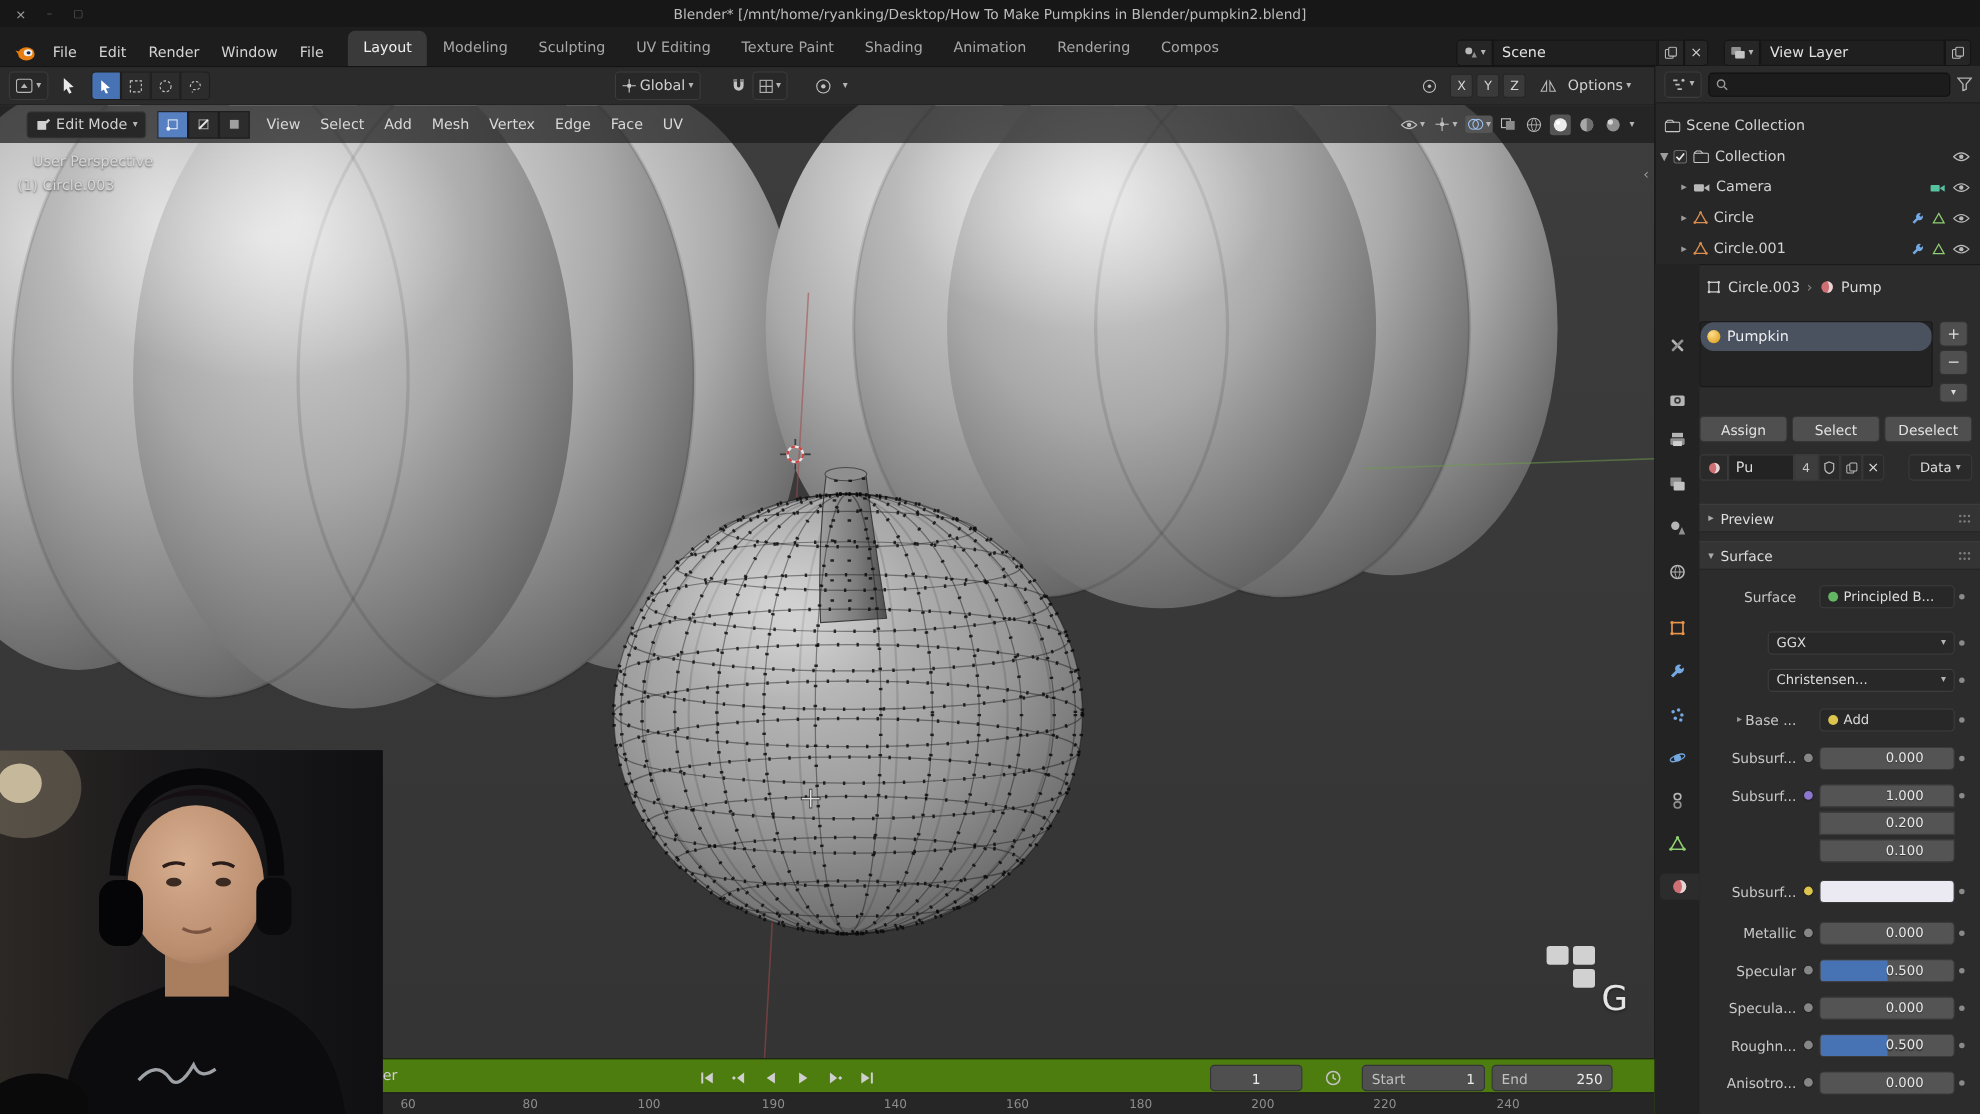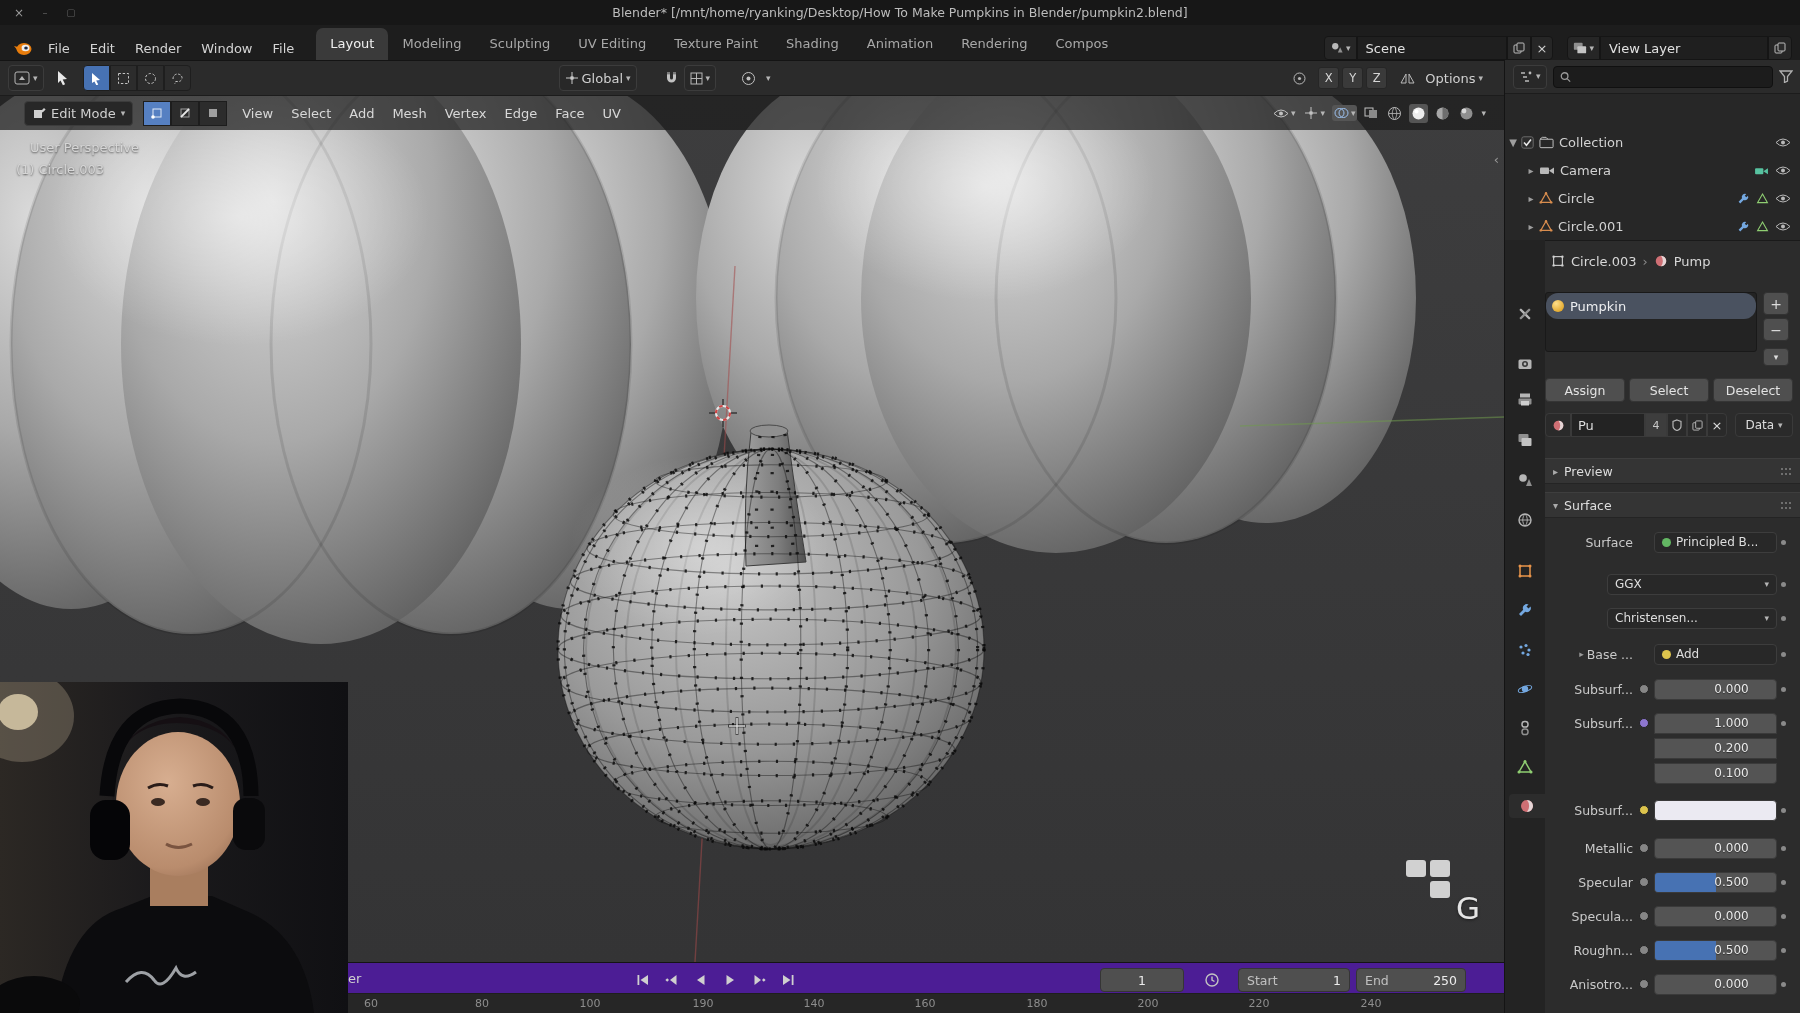--- a/index.html
+++ b/index.html
@@ -108,21 +108,21 @@
   .pval{position:absolute;inset:0;display:flex;align-items:center;justify-content:center;font-size:12px;color:#eaeaea;text-shadow:0 1px 1px rgba(0,0,0,.45);margin-left:32px;}
   .pdrop{flex:1;height:21px;background:#282828;border:1px solid #3d3d3d;border-radius:4px;display:flex;align-items:center;gap:5px;
     padding:0 7px;font-size:12px;color:#dedede;cursor:pointer;white-space:nowrap;overflow:hidden;}
   .pdrop .chev{margin-left:auto;}
   .dot{width:9px;height:9px;border-radius:50%;flex:0 0 9px;}
   .deco{flex:0 0 12px;display:flex;justify-content:center;}
   .deco::before{content:"";width:5px;height:5px;border-radius:50%;background:#8a8a8a;}
   .swatch{flex:1;height:21px;border-radius:4px;background:#ebeaf2;border:1px solid #3a3a3a;cursor:pointer;}
 
   
-  #timeline{position:absolute;left:0;top:962px;width:1504px;height:51px;background:#4c1d95;border-top:1px solid #141414;}
+  #timeline{position:absolute;left:0;top:962px;width:1504px;height:51px;background:#4d7c0f;border-top:1px solid #141414;}
   .tl-leftover{position:absolute;left:348px;top:8px;color:#cfcfcf;}
   .tl-controls{position:absolute;left:630px;top:6px;display:flex;gap:3px;}
   .tlbtn{width:26px;height:22px;display:flex;align-items:center;justify-content:center;border-radius:3px;cursor:pointer;}
   .tl-field{position:absolute;height:24px;background:#4f4f4f;border:1px solid #353535;border-radius:4px;
     display:flex;align-items:center;padding:0 8px;font-size:12.5px;color:#ececec;cursor:ew-resize;}
   .tl-field .lab{color:#c0c0c0;margin-right:8px;}
   .tl-ruler{position:absolute;left:0;top:30px;width:1504px;height:21px;background:#262626;overflow:hidden;border-top:1px solid #1e1e1e;}
   .tick{position:absolute;top:3px;transform:translateX(-50%);font-size:11px;color:#8d8d8d;}
 
   
@@ -543,20 +543,28 @@
             <circle cx="5" cy="5" r="3.6" fill="none" stroke="#9a9a9a" stroke-width="1.4"></circle>
             <path d="M8 8l3 3" stroke="#9a9a9a" stroke-width="1.4"></path>
           </svg>
         <input type="text" style="">
       </span>
       <svg width="14" height="13" viewBox="0 0 14 13">
           <path d="M1 1h12L8.5 6.5V11l-3 1.5V6.5z" fill="none" stroke="#b0b0b0" stroke-width="1.3"></path>
         </svg>
     </div>
 
+    <div class="orow" style="top:40px">
+      <span class="exp" style="width:8px"></span>
+      <svg width="15" height="13" viewBox="0 0 16 13">
+          <rect x="1" y="3" width="14" height="9" rx="1" fill="none" stroke="#c9c9c9"></rect>
+          <path d="M1 3l2.5-2h4l2 2" fill="none" stroke="#c9c9c9"></path>
+        </svg>
+      <span class="olabel">Scene Collection</span>
+    </div>
 
     <div class="orow" style="top:68px">
       <span class="exp">▼</span>
       <svg width="13" height="13" viewBox="0 0 13 13">
           <rect x="0.8" y="0.8" width="11.4" height="11.4" rx="2" fill="#2c2c2c" stroke="#6a6a6a"></rect>
           <path d="M3 6.5l2.5 2.7L10 3.6" fill="none" stroke="#e8e8e8" stroke-width="1.6"></path>
         </svg>
       <svg width="15" height="13" viewBox="0 0 16 13" style="margin-left:5px">
           <rect x="1" y="3" width="14" height="9" rx="1" fill="none" stroke="#c9c9c9"></rect>
           <path d="M1 3l2.5-2h4l2 2" fill="none" stroke="#c9c9c9"></path>
@@ -777,21 +785,21 @@
             <path d="M5 1 9 2.5V7c0 2.3-1.8 3.8-4 4.5C2.8 10.8 1 9.3 1 7V2.5z" fill="none" stroke="#b5b5b5" stroke-width="1.2"></path>
           </svg>
       </span>
       <span class="dbseg" style="width:20px">
         <svg width="11" height="11" viewBox="0 0 12 12">
             <rect x="1" y="3" width="7" height="8" rx="1" fill="none" stroke="#bbb"></rect>
             <rect x="4" y="1" width="7" height="8" rx="1" fill="#2a2a2a" stroke="#bbb"></rect>
           </svg>
       </span>
       <span class="dbseg" style="width:20px;border-radius:0 4px 4px 0">×</span>
-      <span class="dbseg" style="width:58px;margin-left:8px;border-radius:4px;gap:4px">
+      <span class="dbseg" style="width:58px;margin-left:22px;border-radius:4px;gap:4px">
         <span style="font-size:12px">Data</span>
         <span class="chev">▾</span>
       </span>
     </div>
 
     <div class="phead" style="top:398px">
       <span class="exp">▸</span>
       <span>Preview</span>
       <svg class="grip" width="12" height="9" viewBox="0 0 12 9" fill="#7d7d7d">
           <circle cx="2" cy="2" r="1.1"></circle>

